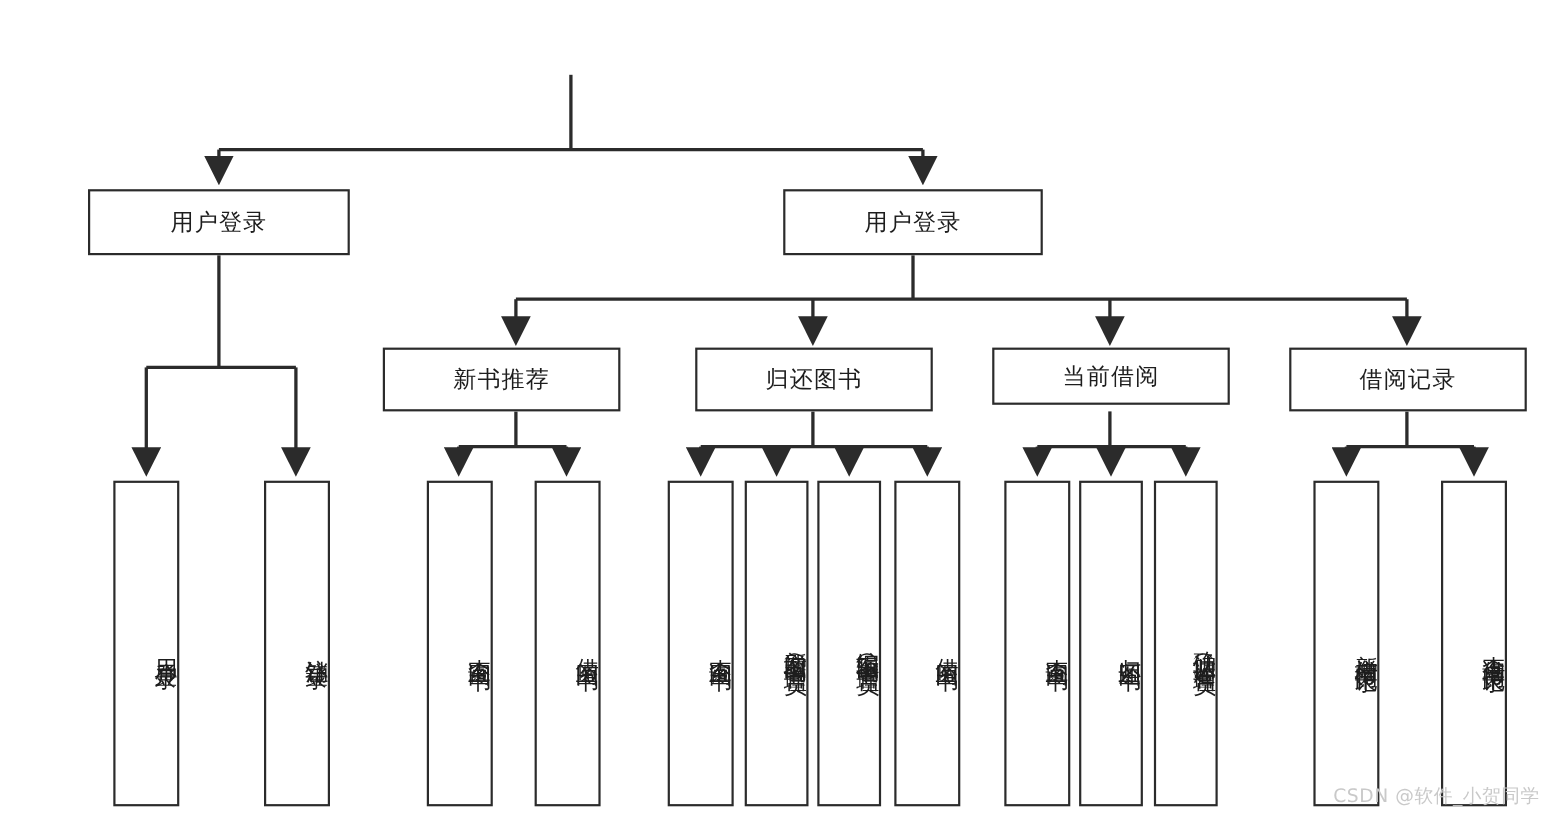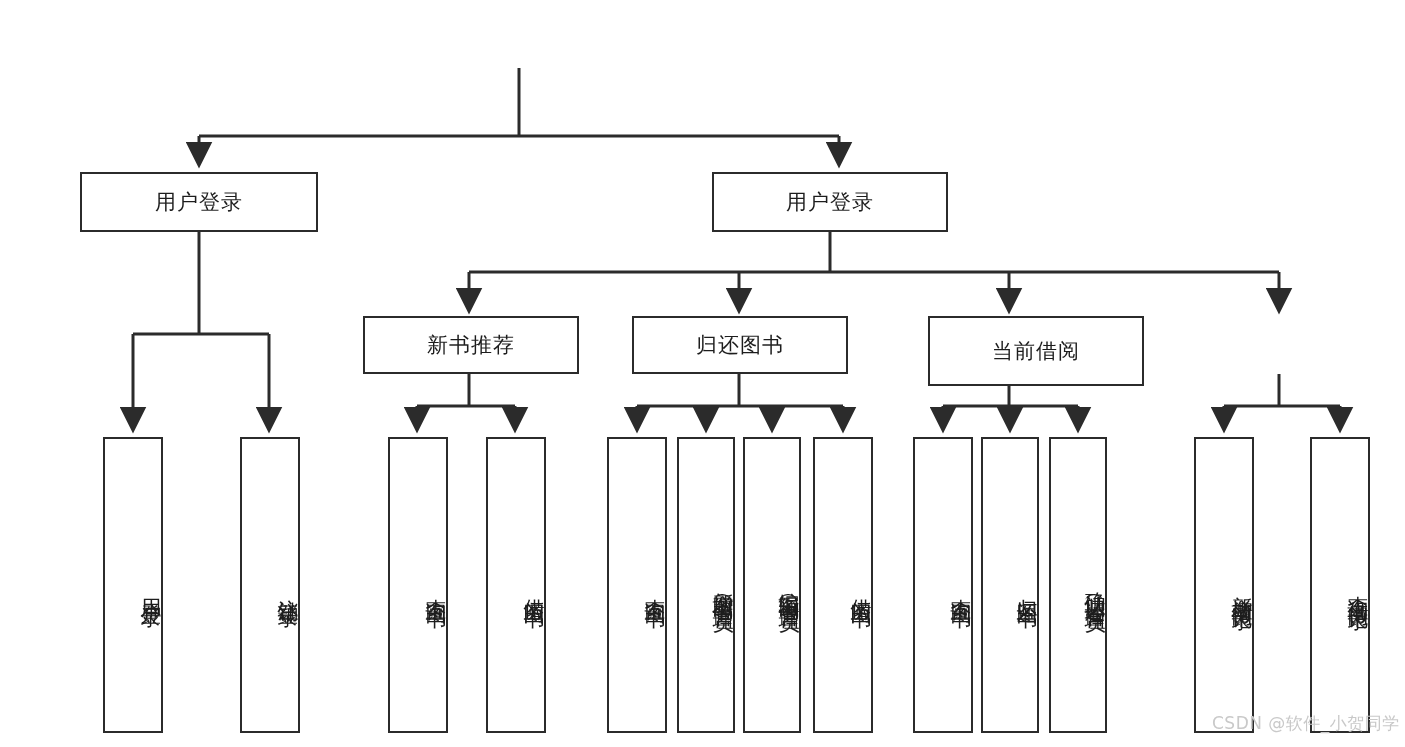--- a/index.html
+++ b/index.html
@@ -117,23 +117,24 @@
       <path d="M 1224 406 L 1340 406"></path>
       <path d="M 1224 406 L 1224 429" marker-end="url(#arrow)"></path>
       <path d="M 1340 406 L 1340 429" marker-end="url(#arrow)"></path>
     </g>
   </svg>
 
 
   <div class="node horizontal" style="left:80px; top:172px; width:238px; height:60px;">用户登录</div>
   <div class="node horizontal" style="left:712px; top:172px; width:236px; height:60px;">用户登录</div>
 
-  <div class="node horizontal" style="left:363px; top:316px; width:216px; height:58px;">新书推荐</div>
+  <div class="node horizontal" style="left:348px; top:316px; width:216px; height:58px;">新书推荐</div>
   <div class="node horizontal" style="left:632px; top:316px; width:216px; height:58px;">归还图书</div>
-  <div class="node horizontal" style="left:928px; top:316px; width:216px; height:70px;">当前借阅</div>
+  <div class="node horizontal" style="left:902px; top:316px; width:216px; height:52px;">当前借阅</div>
+  <div class="node horizontal" style="left:1172px; top:316px; width:216px; height:58px;">借阅记录</div>
 
   <div class="node vertical" style="left:103px; top:437px; width:60px; height:296px;">
     <span class="vtext">用户登录</span>
   </div>
   <div class="node vertical" style="left:240px; top:437px; width:60px; height:296px;">
     <span class="vtext">注销登录</span>
   </div>
 
   <div class="node vertical" style="left:388px; top:437px; width:60px; height:296px;">
     <span class="vtext">查询图书</span>

